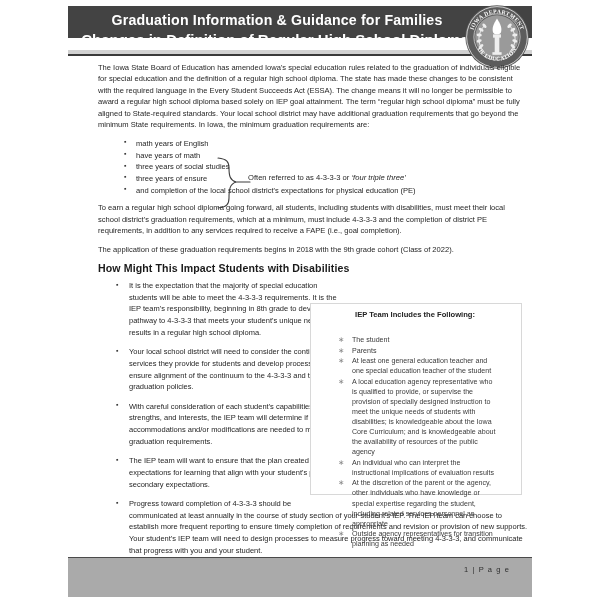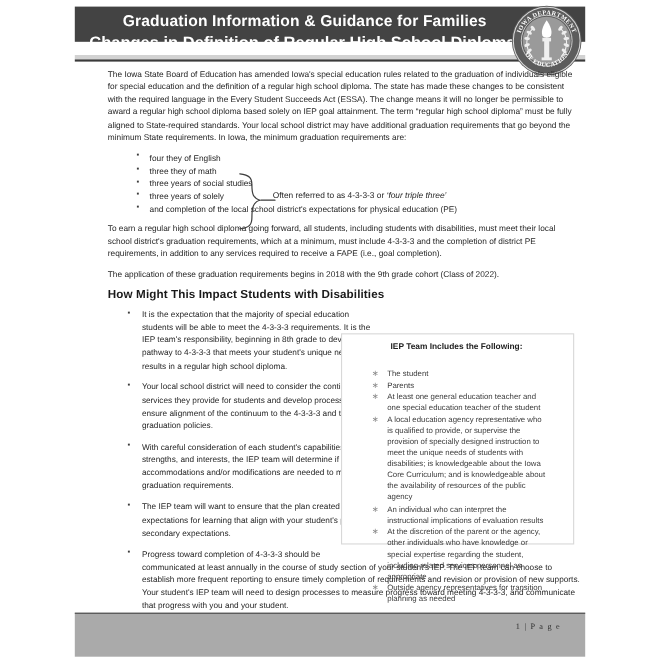--- a/index.html
+++ b/index.html
@@ -217,21 +217,20 @@
   
   .footer-bar {
     position: absolute;
     left: 68px;
     top: 557px;
     width: 464px;
     height: 40px;
     background: #aaaaaa;
     border-top: 1px solid #4a4a4a;
     box-sizing: border-box;
-    font-family: Liberation Serif, serif;
   }
   .footer-page {
     position: absolute;
     right: 22px;
     top: 7px;
     font-size: 7.5px;
     color: #2e2e2e;
     letter-spacing: 1.1px;
   }
 </style>
@@ -284,24 +283,24 @@
   <text font-family="Liberation Serif, serif" font-size="8.6" font-weight="bold" fill="#ffffff" letter-spacing="0.6">
     <textPath href="#arcBot" startOffset="50%" text-anchor="middle">OF EDUCATION</textPath>
   </text>
 </svg>
 
 <div class="content">
 
   <p class="body-text">The Iowa State Board of Education has amended Iowa's special education rules related to the graduation of individuals eligible for special education and the definition of a regular high school diploma.  The state has made these changes to be consistent with the required language in the Every Student Succeeds Act (ESSA).  The change means it will no longer be permissible to award a regular high school diploma based solely on IEP goal attainment. The term “regular high school diploma” must be fully aligned to State-required standards. Your local school district may have additional graduation requirements that go beyond the minimum State requirements.  In Iowa, the minimum graduation requirements are:</p>
 
   <ul class="doc-list">
-    <li>four they of English</li>
-    <li>three they of math</li>
+    <li>math years of English</li>
+    <li>have years of math</li>
     <li>three years of social studies</li>
-    <li>three years of solely</li>
+    <li>three years of ensure</li>
     <li>and completion of the local school district's expectations for physical education (PE)</li>
   </ul>
 
   <p class="body-text">To earn a regular high school diploma going forward, all students, including students with disabilities, must meet their local school district's graduation requirements, which at a minimum, must include 4-3-3-3 and the completion of district PE requirements, in addition to any services required to receive a FAPE (i.e., goal completion).</p>
 
   <p class="body-text">The application of these graduation requirements begins in 2018 with the 9th grade cohort (Class of 2022).</p>
 
   <div class="impact-cols">
     <h2 class="section-heading">How Might This Impact Students with Disabilities</h2>
     <ul class="impact-list">

